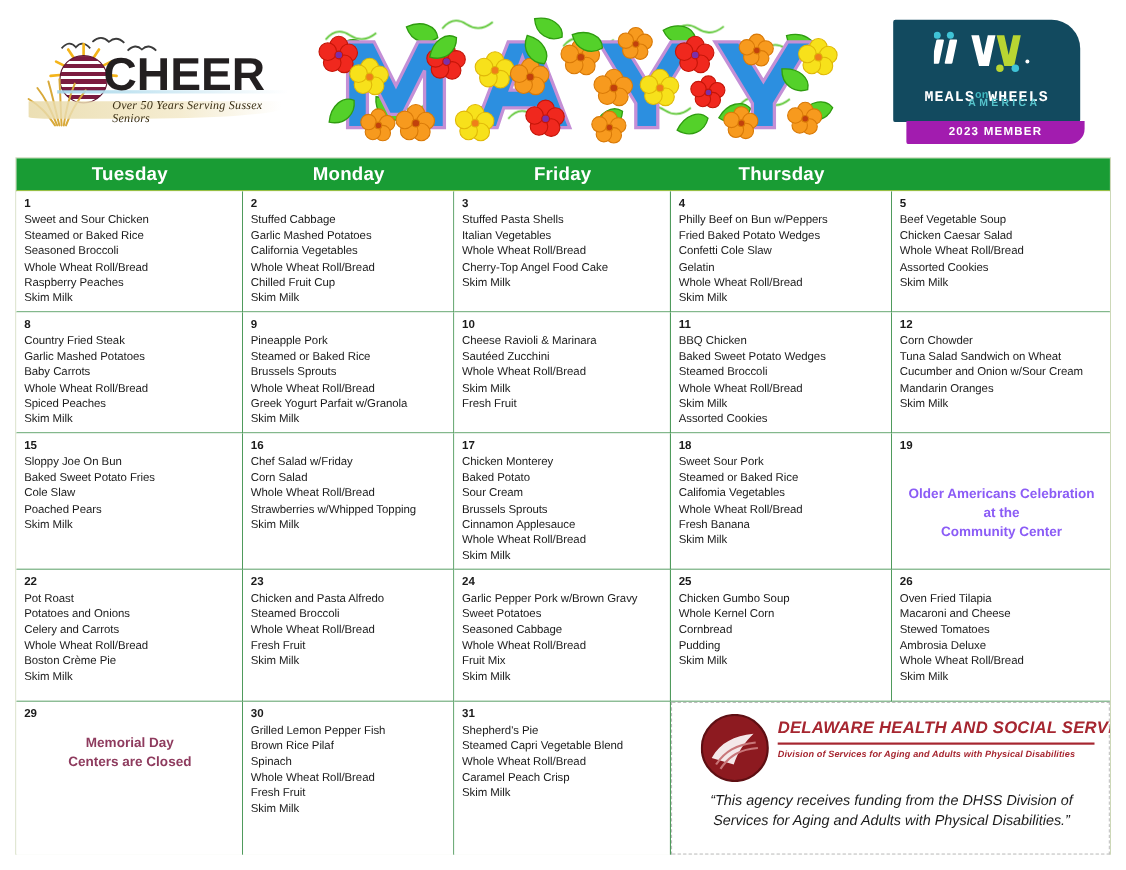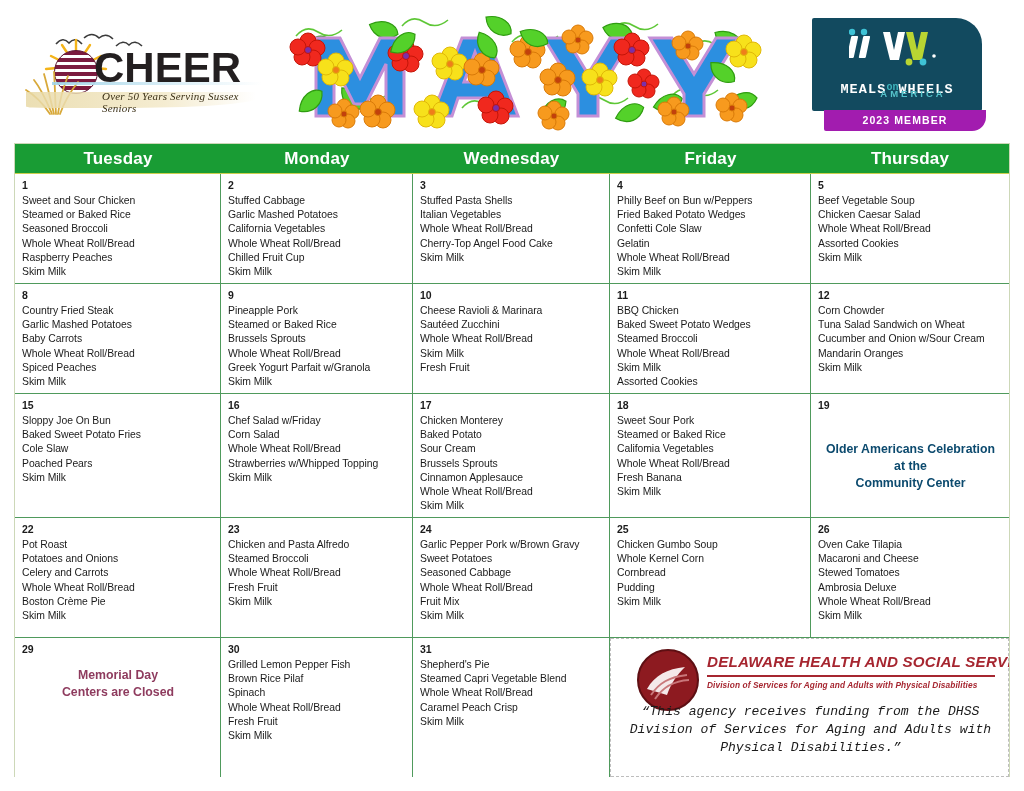--- a/index.html
+++ b/index.html
@@ -165,21 +165,21 @@
     font-size: 10.5px; font-weight: bold; color: #1b1b1b;
     margin-bottom: 3px; line-height: 12px;
   }
   .menu-list { list-style: none; }
   .menu-list li {
     font-size: 10.4px; color: #1b1b1b;
     line-height: 14.2px; white-space: nowrap;
     letter-spacing: -0.05px;
   }
   .note-blue {
-    color: #0c4a6e; font-weight: bold; font-size: 12.3px;
+    color: #8b5cf6; font-weight: bold; font-size: 12.3px;
     text-align: center; line-height: 17px;
     margin-top: 30px; padding: 0 4px;
   }
   .note-maroon {
     color: #8e3b5e; font-weight: bold; font-size: 12.3px;
     text-align: center; line-height: 17px;
     margin-top: 12px; padding: 0 14px;
   }
 
   
@@ -212,23 +212,23 @@
     position: absolute; left: 96px; top: 36px;
     width: 288px; height: 2px; background: #a62630;
   }
   .dhss-sub {
     position: absolute; left: 96px; top: 41px;
     color: #a62630; font-weight: bold; font-style: italic;
     font-size: 8.3px; letter-spacing: .1px; white-space: nowrap;
     font-family: "Liberation Sans", sans-serif;
   }
   .dhss-quote {
-    position: absolute; left: 12px; top: 64px; right: 10px;
+    position: absolute; left: 12px; top: 80px; right: 10px;
     color: #1b1b1b; font-style: italic;
-    font-family: Liberation Mono, monospace;
+    font-family: Liberation Sans, sans-serif;
     font-size: 13.1px; line-height: 18px; text-align: center;
   }
 </style>
 </head>
 <body>
 
 <div id="page">
 
   <div class="header">
 
@@ -520,21 +520,20 @@
       </div>
       <div class="mow-america">AMERICA</div>
       <div class="mow-member">2023 MEMBER</div>
     </div>
   </div>
 
   <div class="calendar">
     <div class="cal-head" id="cal-head">
         <div class="dayname">Tuesday</div>
         <div class="dayname">Monday</div>
-        <div class="dayname">Wednesday</div>
         <div class="dayname">Friday</div>
         <div class="dayname">Thursday</div>
       </div>
     <div class="cal-body" id="cal-body">
         <div class="cell row-h1">
           <div class="daynum">1</div>
           <ul class="menu-list">
             <li>Sweet and Sour Chicken</li>
             <li>Steamed or Baked Rice</li>
             <li>Seasoned Broccoli</li>
@@ -723,21 +722,21 @@
             <li>Chicken Gumbo Soup</li>
             <li>Whole Kernel Corn</li>
             <li>Cornbread</li>
             <li>Pudding</li>
             <li>Skim Milk</li>
           </ul>
         </div>
         <div class="cell row-h4">
           <div class="daynum">26</div>
           <ul class="menu-list">
-            <li>Oven Cake Tilapia</li>
+            <li>Oven Fried Tilapia</li>
             <li>Macaroni and Cheese</li>
             <li>Stewed Tomatoes</li>
             <li>Ambrosia Deluxe</li>
             <li>Whole Wheat Roll/Bread</li>
             <li>Skim Milk</li>
           </ul>
         </div>
         <div class="cell row-h5">
           <div class="daynum">29</div>
           <div class="note-maroon">Memorial Day<br>Centers are Closed</div>

